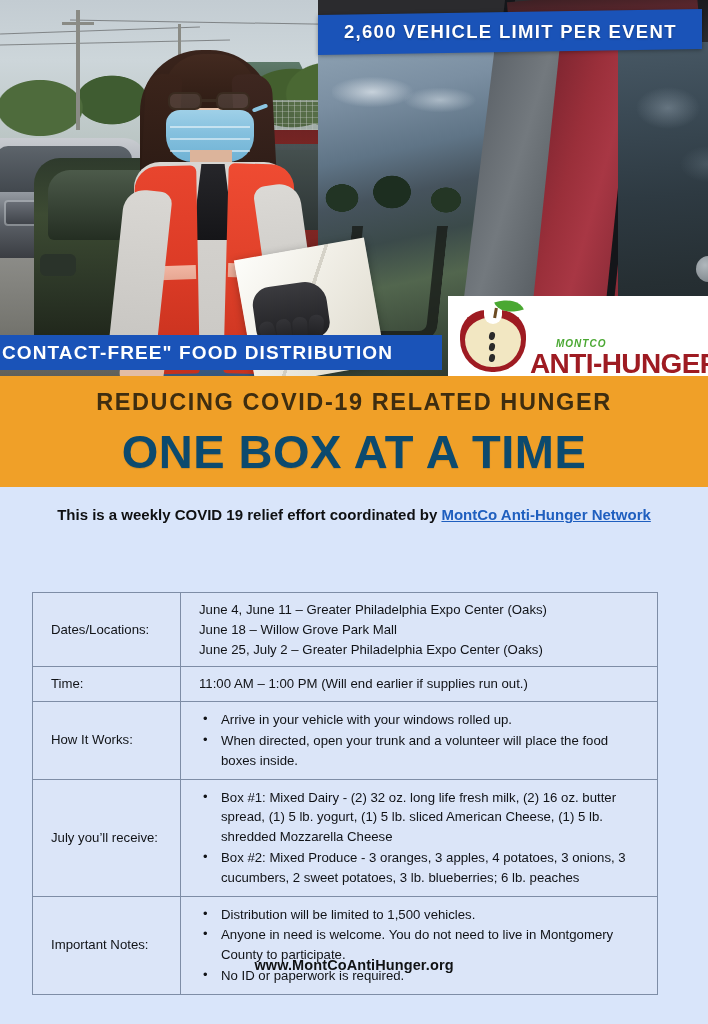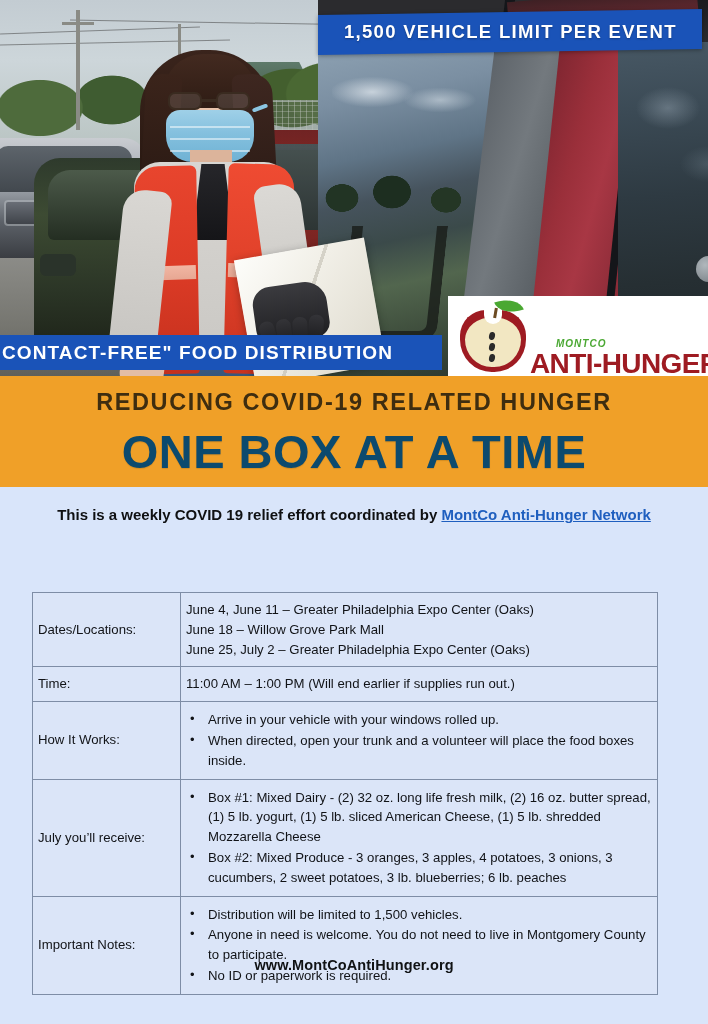--- a/index.html
+++ b/index.html
@@ -448,21 +448,21 @@
     color: #1f5fbf; text-decoration: underline;
   }
 
   table.info {
     position: absolute; left: 32px; top: 592px; width: 626px;
     border-collapse: collapse;
     font-size: 13.2px; color: #111317;
   }
   table.info td {
     border: 1px solid #7e8da6;
-    padding: 7px 5px;
+    padding: 7px 18px;
     vertical-align: middle;
     background: #dbe5f8;
     line-height: 1.5;
   }
   table.info td.label { width: 148px; white-space: nowrap; }
   table.info td.val { }
   table.info td.val.top { vertical-align: top; }
   ul.b { list-style: none; margin: 0; padding: 0; }
   ul.b li {
     position: relative; padding-left: 22px; margin: 1px 0;
@@ -568,21 +568,21 @@
         </div>
       <div class="glove">
         <div class="finger f1"></div>
           <div class="finger f2"></div>
         <div class="finger f3"></div>
           <div class="finger f4"></div>
       </div>
     </div>
 
     <div class="banner-top">
-      <span>1,500 VEHICLE LIMIT PER EVENT</span>
+      <span>2,600 VEHICLE LIMIT PER EVENT</span>
     </div>
 
     <div class="banner-contact">
       <span>CONTACT-FREE" FOOD DISTRIBUTION</span>
     </div>
 
     <div class="logo-box">
       <div class="apple-wrap">
         <div class="apple-body"></div>
         <div class="apple-lobe-l"></div>

